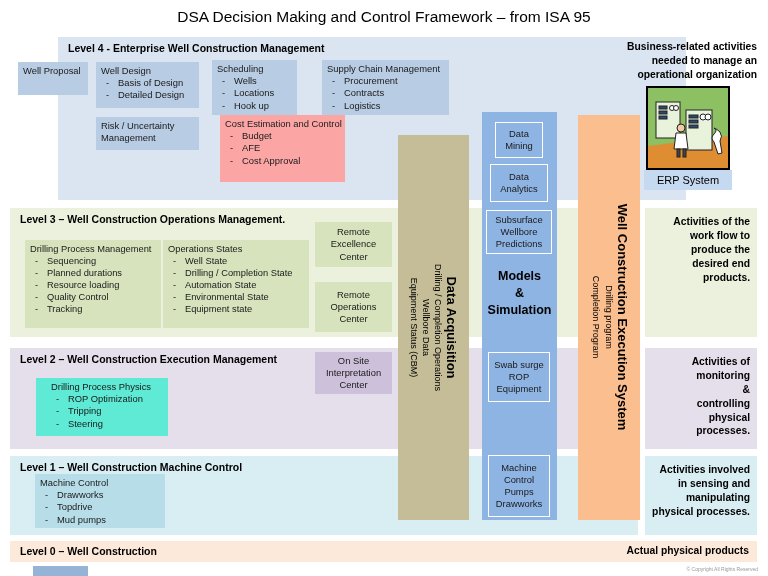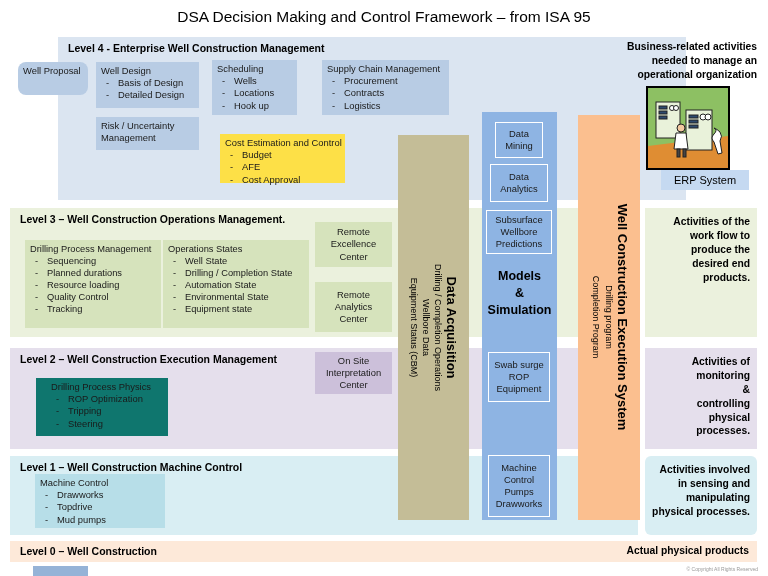--- a/index.html
+++ b/index.html
@@ -28,21 +28,21 @@
 </head>
 <body>
 
 <div id="slide">
 
   <div class="abs" id="page-title">DSA Decision Making and Control Framework – from ISA 95</div>
 
   <div class="band" style="top:37px;height:163px;background:#dbe5f1;margin-left:48px;">
     <div class="band-heading">Level 4 - Enterprise Well Construction Management</div>
   </div>
-  <div class="box" style="left:18px;top:62px;width:70px;height:33px;background:#b8cce4;border-radius:8px;">
+  <div class="box" style="left:18px;top:62px;width:70px;height:33px;background:#b8cce4;">
     <div>Well Proposal</div>
   </div>
   <div class="box" style="left:96px;top:62px;width:103px;height:46px;background:#b8cce4;">
     <div class="bt">Well Design</div>
     <div class="bi">Basis of Design</div>
     <div class="bi">Detailed Design</div>
   </div>
   <div class="box" style="left:96px;top:117px;width:103px;height:33px;background:#b8cce4;">
     <div>Risk / Uncertainty Management</div>
   </div>
@@ -51,21 +51,21 @@
     <div class="bi">Wells</div>
     <div class="bi">Locations</div>
     <div class="bi">Hook up</div>
   </div>
   <div class="box" style="left:322px;top:60px;width:127px;height:55px;background:#b8cce4;">
     <div class="bt">Supply Chain Management</div>
     <div class="bi">Procurement</div>
     <div class="bi">Contracts</div>
     <div class="bi">Logistics</div>
   </div>
-  <div class="box" style="left:220px;top:134px;width:125px;height:49px;background:#fde047;">
+  <div class="box" style="left:220px;top:115px;width:125px;height:67px;background:#fca5a5;">
     <div class="bt">Cost Estimation and Control</div>
     <div class="bi">Budget</div>
     <div class="bi">AFE</div>
     <div class="bi">Cost Approval</div>
   </div>
 
   <div class="band" style="top:208px;height:129px;background:#ebf1dd;">
     <div class="band-heading">Level 3 – Well Construction Operations Management.</div>
   </div>
   <div class="box" style="left:25px;top:240px;width:136px;height:88px;background:#d6e3bc;font-size:9.3px;">
@@ -81,27 +81,27 @@
     <div class="bi">Well State</div>
     <div class="bi">Drilling / Completion State</div>
     <div class="bi">Automation State</div>
     <div class="bi">Environmental State</div>
     <div class="bi">Equipment state</div>
   </div>
   <div class="box cbox" style="left:315px;top:222px;width:77px;height:45px;background:#d6e3bc;">
     <div>Remote Excellence Center</div>
   </div>
   <div class="box cbox" style="left:315px;top:282px;width:77px;height:50px;background:#d6e3bc;">
-    <div>Remote Analytics Center</div>
+    <div>Remote Operations Center</div>
   </div>
 
   <div class="band" style="top:348px;height:101px;background:#e5dfec;">
     <div class="band-heading">Level 2 – Well Construction Execution Management</div>
   </div>
-  <div class="box" style="left:36px;top:378px;width:132px;height:58px;background:#0f766e;padding-left:15px;">
+  <div class="box" style="left:36px;top:378px;width:132px;height:58px;background:#5eead4;padding-left:15px;">
     <div class="bt">Drilling Process Physics</div>
     <div class="bi">ROP Optimization</div>
     <div class="bi">Tripping</div>
     <div class="bi">Steering</div>
   </div>
   <div class="box cbox" style="left:315px;top:352px;width:77px;height:42px;background:#ccc0da;">
     <div>On Site Interpretation Center</div>
   </div>
 
   <div class="band" style="top:456px;height:79px;background:#d9eef3;">
@@ -154,21 +154,21 @@
       <div class="vtitle">Well Construction Execution System</div>
       <div class="vline">Drilling program</div>
       <div class="vline">Completion Program</div>
     </div>
   </div>
 
   <div class="abs" style="left:607px;top:40px;width:150px;font-size:10.3px;font-weight:bold;text-align:right;color:#000;line-height:1.35;">Business-related activities needed to manage an operational organization</div>
 
   <div class="ann" style="top:208px;height:129px;background:#ebf1dd;">Activities of the work flow to produce the desired end products.</div>
   <div class="ann" style="top:348px;height:101px;background:#e5dfec;padding-left:44px;">Activities of monitoring &amp; controlling physical processes.</div>
-  <div class="ann" style="top:456px;height:79px;background:#d9eef3;border-radius:6px;">Activities involved in sensing and manipulating physical  processes.</div>
+  <div class="ann" style="top:456px;height:79px;background:#d9eef3;">Activities involved in sensing and manipulating physical  processes.</div>
 
   <div class="abs" style="left:646px;top:86px;width:80px;height:80px;border:2px solid #000;background:#8dc063;">
     <svg width="80" height="80" viewBox="0 0 80 80">
       <rect x="0" y="0" width="80" height="80" fill="#8dc063"></rect>
       <polygon points="0,58 80,48 80,80 0,80" fill="#df8d33"></polygon>
       <g stroke="#222" stroke-width="1">
         <rect x="8" y="14" width="24" height="36" fill="#e9f2da"></rect>
         <rect x="11" y="18" width="8" height="3" fill="#2c4a6e"></rect>
         <rect x="11" y="23" width="8" height="3" fill="#2c4a6e"></rect>
         <rect x="11" y="28" width="8" height="3" fill="#2c4a6e"></rect>
@@ -183,18 +183,18 @@
         <path d="M66,40 q4,2 0,6 q-4,4 0,8 l4,12 l4,-1 l-2,-12 q3,-5 0,-9 q-3,-3 -6,-4 z" fill="#ffffff"></path>
       </g>
       <g stroke="#222" stroke-width="1">
         <circle cx="33" cy="40" r="4" fill="#f2c9a0"></circle>
         <path d="M28,45 l10,0 l2,16 l-14,0 z" fill="#ffffff"></path>
         <rect x="29" y="61" width="3" height="8" fill="#444"></rect>
         <rect x="35" y="61" width="3" height="8" fill="#444"></rect>
       </g>
     </svg>
   </div>
-  <div class="abs cbox" style="left:644px;top:170px;width:88px;height:20px;background:#c5d9f1;font-size:11px;color:#000;display:flex;margin-left:17px;">ERP System</div>
+  <div class="abs cbox" style="left:644px;top:170px;width:88px;height:20px;background:#c5d9f1;font-size:11px;color:#000;display:flex;">ERP System</div>
 
   <div class="abs" style="left:33px;top:566px;width:55px;height:10px;background:#95b3d7;"></div>
   <div class="abs" style="left:680px;top:566px;width:78px;text-align:right;font-size:5px;color:#999;">© Copyright All Rights Reserved</div>
 
 </div>
 
 </body></html>

